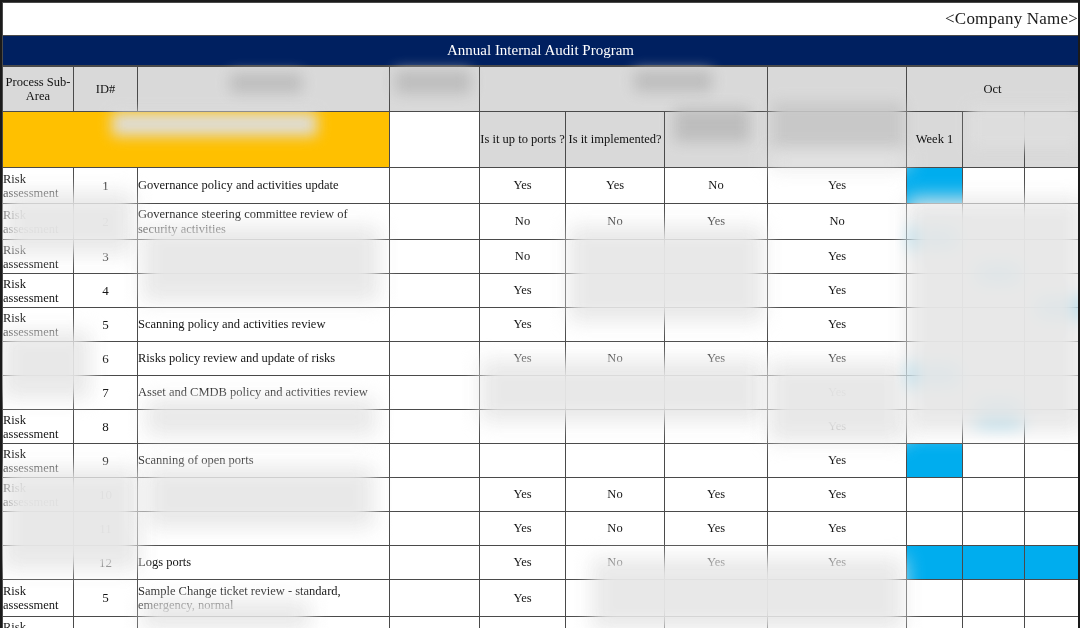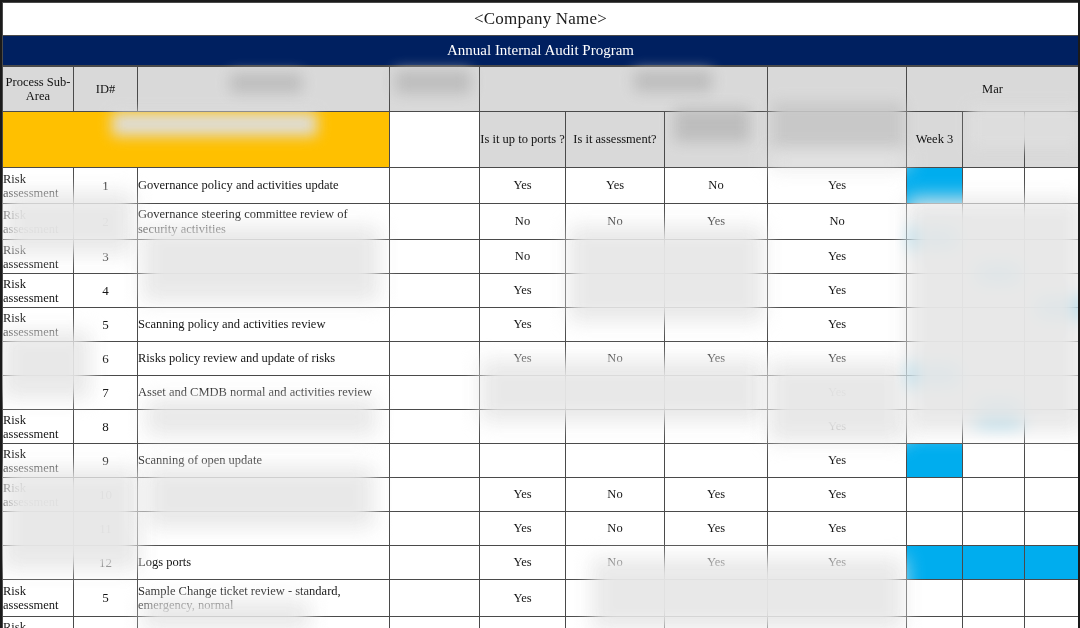--- a/index.html
+++ b/index.html
@@ -34,21 +34,21 @@
     margin: 0;
     box-sizing: border-box;
     overflow: hidden;
     font-weight: normal;
   }
 
   
   .company-title {
     height: 32px;
     line-height: 32px;
-    text-align: center;
+    text-align: right;
     font-size: 17px;
     font-weight: bold;
     color: #1a1a1a;
     border-left: none;
     border-right: none;
     border-top: none;
     border-bottom: 1px solid #4a4a4a;
     letter-spacing: .2px;
   }
   .program-title {
@@ -164,31 +164,31 @@
     </colgroup>
     <tbody>
 
       <tr class="hdr-r1">
         <td class="hdr" rowspan="1">Process Sub-Area</td>
         <td class="hdr">ID#</td>
         <td class="hdr hdr-blank"></td>
         <td class="hdr hdr-blank"></td>
         <td class="hdr hdr-blank" colspan="3"></td>
         <td class="hdr hdr-blank"></td>
-        <td class="hdr" colspan="3">Mar</td>
+        <td class="hdr" colspan="3">Oct</td>
       </tr>
 
       <tr class="hdr-r2">
         <td class="gold" colspan="3"></td>
         <td class="hdr hdr-white"></td>
         <td class="hdr">Is it up to ports ?</td>
-        <td class="hdr">Is it assessment?</td>
-        <td class="hdr hdr-blank"></td>
-        <td class="hdr hdr-blank"></td>
-        <td class="hdr">Week 3</td>
+        <td class="hdr">Is it implemented?</td>
+        <td class="hdr hdr-blank"></td>
+        <td class="hdr hdr-blank"></td>
+        <td class="hdr">Week 1</td>
         <td class="hdr hdr-blank"></td>
         <td class="hdr hdr-blank"></td>
       </tr>
 
     <tr class="body-row" style="height: 36px;">
           <td class="row-td c-sub">Risk assessment</td>
           <td class="row-td c-id">1</td>
           <td class="row-td c-desc">Governance policy and activities update</td>
           <td class="row-td c-yn"></td>
           <td class="row-td c-yn">Yes</td>
@@ -260,21 +260,21 @@
           <td class="row-td c-yn">No</td>
           <td class="row-td c-yn">Yes</td>
           <td class="row-td c-yn">Yes</td>
           <td class="row-td c-week"></td>
           <td class="row-td c-week"></td>
           <td class="row-td c-week"></td>
         </tr>
         <tr class="body-row" style="height: 34px;">
           <td class="row-td c-sub"></td>
           <td class="row-td c-id">7</td>
-          <td class="row-td c-desc">Asset and CMDB normal and activities review</td>
+          <td class="row-td c-desc">Asset and CMDB policy and activities review</td>
           <td class="row-td c-yn"></td>
           <td class="row-td c-yn"></td>
           <td class="row-td c-yn"></td>
           <td class="row-td c-yn"></td>
           <td class="row-td c-yn">Yes</td>
           <td class="row-td c-week"></td>
           <td class="row-td c-week"></td>
           <td class="row-td c-week"></td>
         </tr>
         <tr class="body-row" style="height: 34px;">
@@ -286,21 +286,21 @@
           <td class="row-td c-yn"></td>
           <td class="row-td c-yn"></td>
           <td class="row-td c-yn">Yes</td>
           <td class="row-td c-week"></td>
           <td class="row-td c-week"></td>
           <td class="row-td c-week"></td>
         </tr>
         <tr class="body-row" style="height: 34px;">
           <td class="row-td c-sub">Risk assessment</td>
           <td class="row-td c-id">9</td>
-          <td class="row-td c-desc">Scanning of open update</td>
+          <td class="row-td c-desc">Scanning of open ports</td>
           <td class="row-td c-yn"></td>
           <td class="row-td c-yn"></td>
           <td class="row-td c-yn"></td>
           <td class="row-td c-yn"></td>
           <td class="row-td c-yn">Yes</td>
           <td class="row-td c-week filled"></td>
           <td class="row-td c-week"></td>
           <td class="row-td c-week"></td>
         </tr>
         <tr class="body-row" style="height: 34px;">

